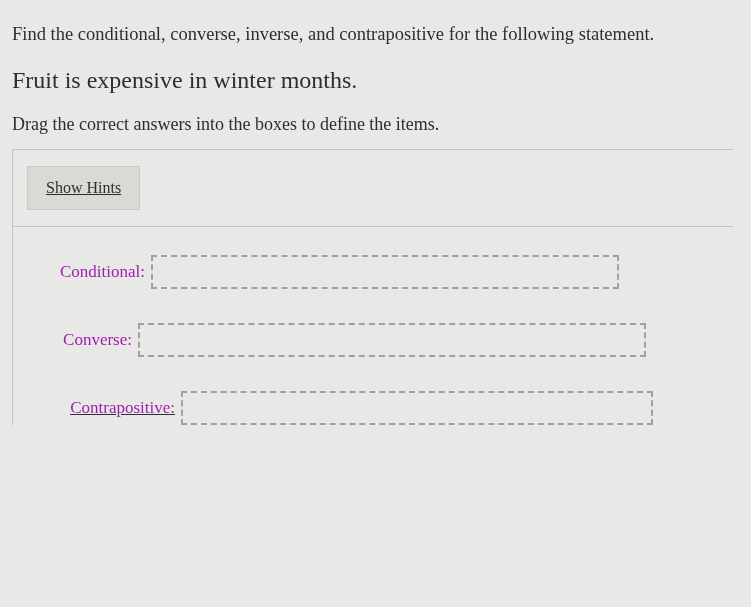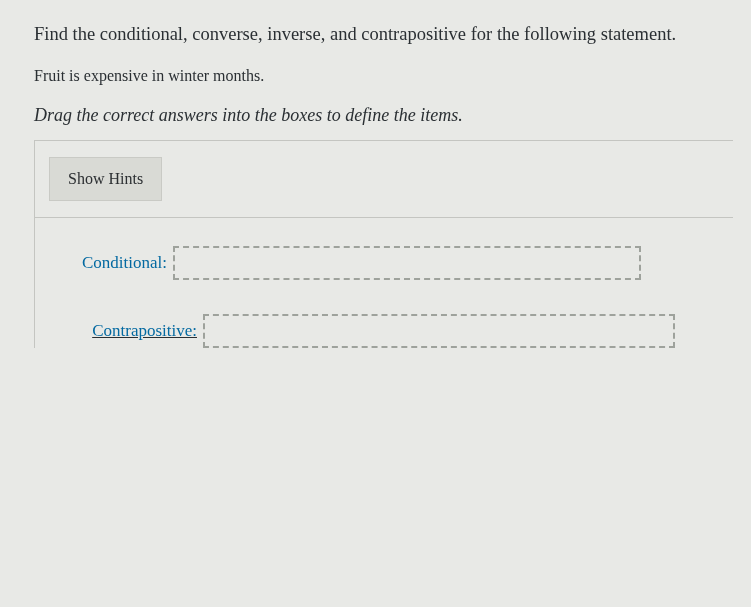--- a/index.html
+++ b/index.html
@@ -6,36 +6,35 @@
     margin: 0;
     padding: 0;
     width: 751px;
     height: 607px;
     font-family: Georgia, "Times New Roman", serif;
     background: #e8e9e6;
     color: #2a2f33;
     overflow: hidden;
   }
   .page {
-    padding: 22px 18px 0 34px;
+    padding: 22px 18px 0 12px;
     box-sizing: border-box;
   }
   .question-line {
     font-size: 18.5px;
     line-height: 1.35;
     margin-bottom: 20px;
   }
   .statement-line {
-    font-size: 16px;
+    font-size: 24px;
     margin-bottom: 20px;
   }
   .instruction-line {
     font-size: 18px;
     margin-bottom: 14px;
-    font-style: italic;
   }
 
   .work-area {
     border-top: 1px solid #c4c5c1;
     border-left: 1px solid #c4c5c1;
     padding: 0;
   }
 
   .hint-bar {
     border-bottom: 1px solid #c4c5c1;
@@ -43,34 +42,35 @@
   }
   .show-hints-btn {
     display: inline-block;
     background: #d9dad5;
     border: 1px solid #c9cac5;
     padding: 12px 18px;
     font-family: Georgia, serif;
     font-size: 16px;
     color: #2c2f32;
     cursor: pointer;
+    text-decoration: underline;
   }
 
   .drop-section {
     padding: 28px 14px 0 14px;
   }
 
   .drop-row {
     display: flex;
     align-items: center;
     margin-bottom: 34px;
   }
   .drop-label {
     font-size: 17px;
-    color: #0369a1;
+    color: #a21caf;
     white-space: nowrap;
     margin-right: 6px;
   }
   .drop-target {
     flex: 0 0 auto;
     height: 34px;
     border: 2px dashed #9ea29c;
     box-sizing: border-box;
     background: transparent;
   }
@@ -106,20 +106,24 @@
       <button class="show-hints-btn">Show Hints</button>
     </div>
 
     <div class="drop-section">
 
       <div class="drop-row row-conditional">
         <div class="drop-label">Conditional:</div>
         <div class="drop-target"></div>
       </div>
 
+      <div class="drop-row row-converse">
+        <div class="drop-label">Converse:</div>
+        <div class="drop-target"></div>
+      </div>
 
 
       <div class="drop-row row-contra">
         <div class="drop-label">Contrapositive:</div>
         <div class="drop-target"></div>
       </div>
 
     </div>
   </div>
 </div>

